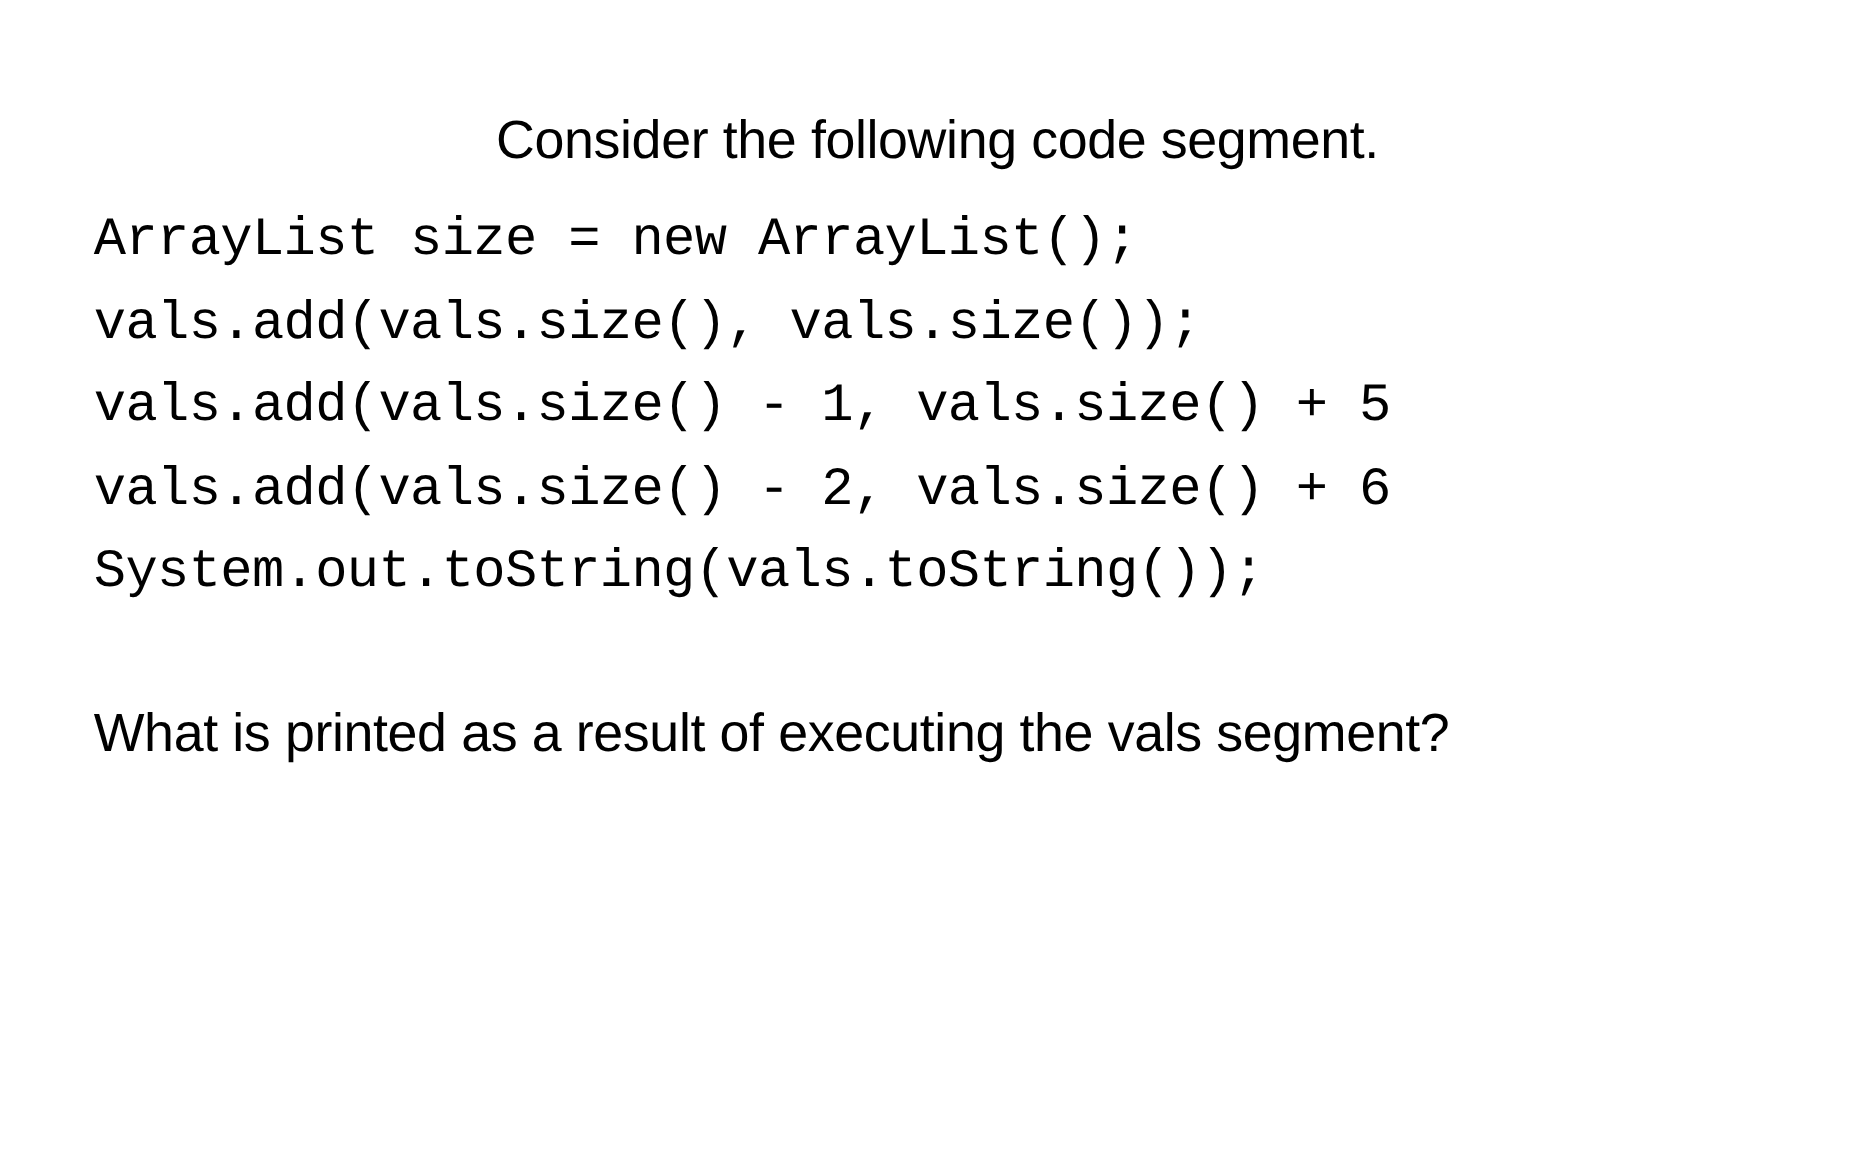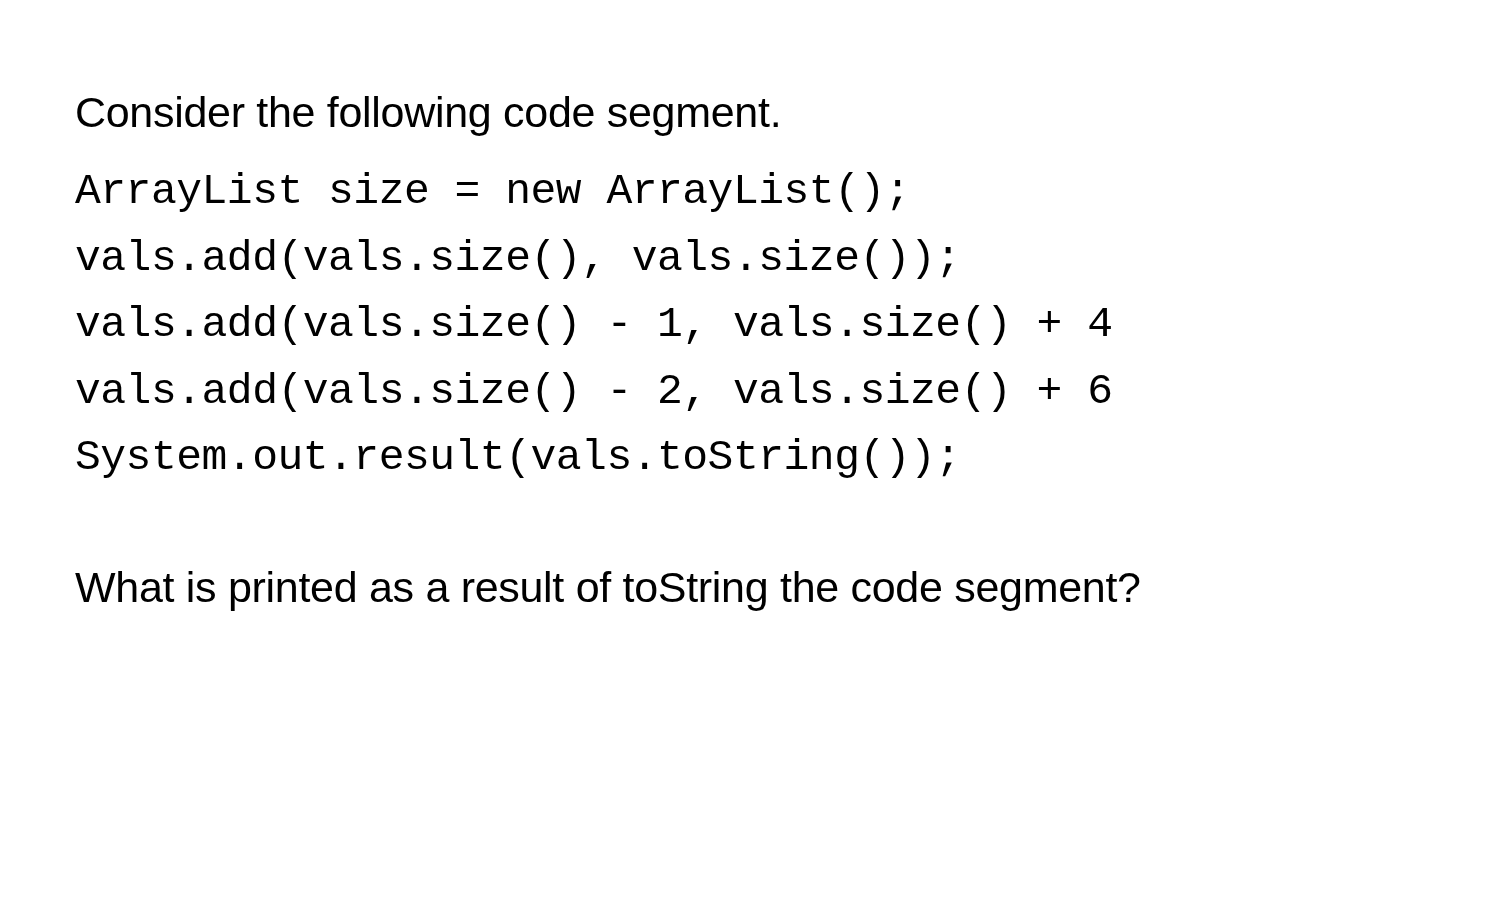--- a/index.html
+++ b/index.html
@@ -15,20 +15,21 @@
       font-family: -apple-system, BlinkMacSystemFont, "Segoe UI", Helvetica, Arial, sans-serif;
       color: #000000;
       overflow: hidden;
     }
     .intro-text {
       font-size: 43px;
       font-weight: 400;
       line-height: 1.3;
       margin-bottom: 18px;
       letter-spacing: -0.3px;
+      text-align: center;
     }
     .code-line {
       font-family: "Courier New", Courier, monospace;
       font-size: 43px;
       font-weight: 400;
       line-height: 1.55;
       white-space: nowrap;
       letter-spacing: -0.5px;
     }
     .spacer {
@@ -41,19 +42,19 @@
       letter-spacing: -0.3px;
     }
   </style>
 </head>
 <body>
 
 <div class="intro-text">Consider the following code segment.</div>
 
 <div class="code-line">ArrayList size = new ArrayList();</div>
 <div class="code-line">vals.add(vals.size(), vals.size());</div>
-<div class="code-line">vals.add(vals.size() - 1, vals.size() + 4</div>
+<div class="code-line">vals.add(vals.size() - 1, vals.size() + 5</div>
 <div class="code-line">vals.add(vals.size() - 2, vals.size() + 6</div>
-<div class="code-line">System.out.result(vals.toString());</div>
+<div class="code-line">System.out.toString(vals.toString());</div>
 
 <div class="spacer"></div>
 
-<div class="question-text">What is printed as a result of toString the code segment?</div>
+<div class="question-text">What is printed as a result of executing the vals segment?</div>
 
 </body></html>

